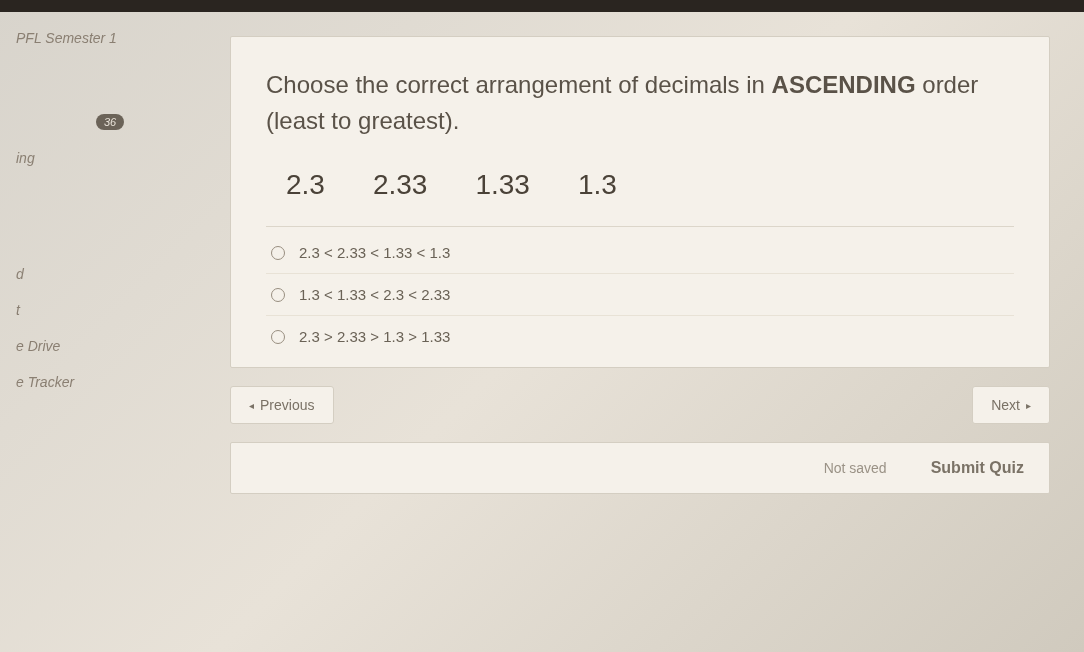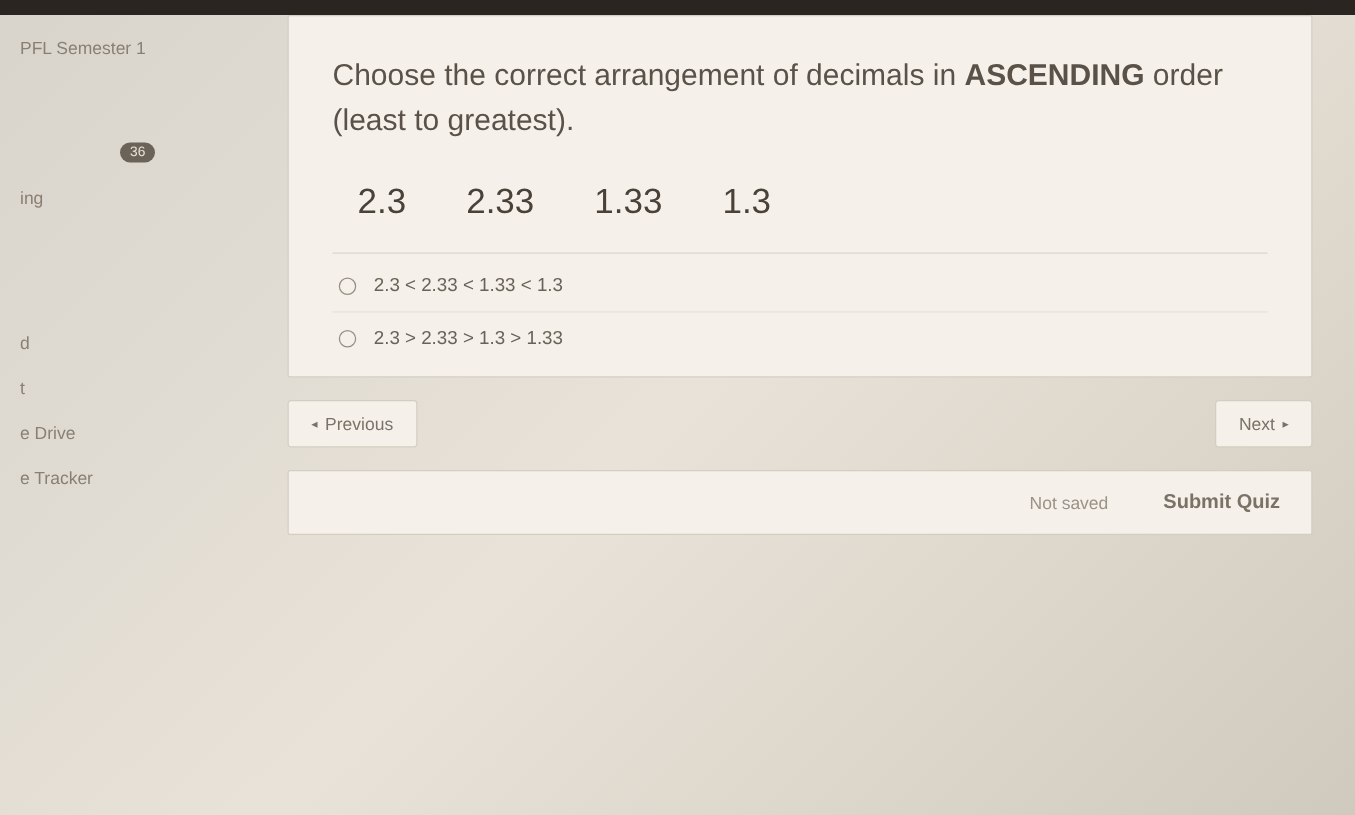--- a/index.html
+++ b/index.html
@@ -18,24 +18,25 @@
     .top-bar {
       position: absolute;
       top: 0;
       left: 0;
       right: 0;
       height: 12px;
       background: #2a2520;
     }
     .sidebar {
       position: absolute;
-      left: 0;
+      left: 16px;
       top: 12px;
       width: 210px;
-      padding: 10px 16px;
+      padding: 10px 0;
+      font-style: italic;
     }
     .sidebar-course {
       color: #8a7f72;
       font-size: 14px;
       padding: 8px 0 8px 0;
       font-weight: 400;
     }
     .sidebar-item {
       color: #8a7f72;
       font-size: 14px;
@@ -49,21 +50,21 @@
       border-radius: 10px;
       padding: 2px 8px;
       font-size: 11px;
       margin-left: 80px;
       margin-top: 60px;
       margin-bottom: 10px;
     }
     .main-content {
       position: absolute;
       left: 230px;
-      top: 12px;
+      top: 36px;
       width: 820px;
     }
     .question-card {
       background: #f5f1ea;
       border: 1px solid #d4cec2;
       border-radius: 2px;
       padding: 30px 35px 10px 35px;
       margin-bottom: 18px;
     }
     .question-text {
@@ -179,20 +180,24 @@
       <span>1.33</span>
       <span>1.3</span>
     </div>
     <div class="options">
       <div class="option">
         <div class="radio"></div>
         <span class="option-text">2.3 &lt; 2.33 &lt; 1.33 &lt; 1.3</span>
       </div>
       <div class="option">
         <div class="radio"></div>
+        <span class="option-text">1.3 &lt; 1.33 &lt; 2.3 &lt; 2.33</span>
+      </div>
+      <div class="option">
+        <div class="radio"></div>
         <span class="option-text">2.3 &gt; 2.33 &gt; 1.3 &gt; 1.33</span>
       </div>
     </div>
   </div>
 
   <div class="nav-buttons">
     <button class="nav-btn">
       <span class="arrow">◂</span>
       <span>Previous</span>
     </button>

